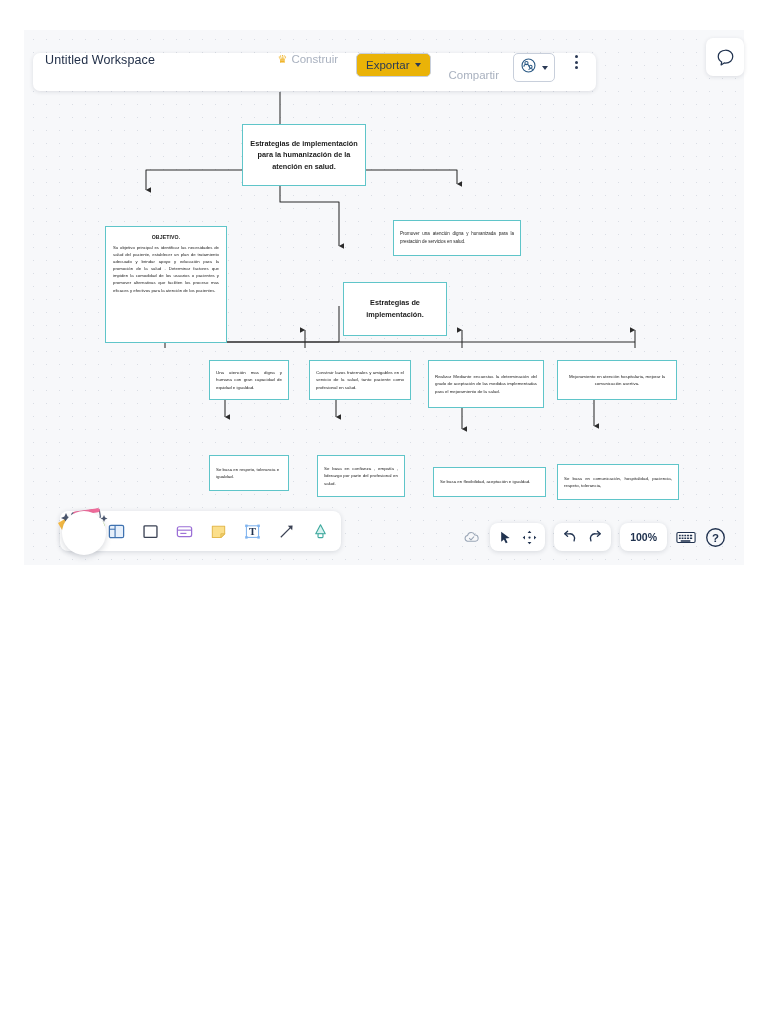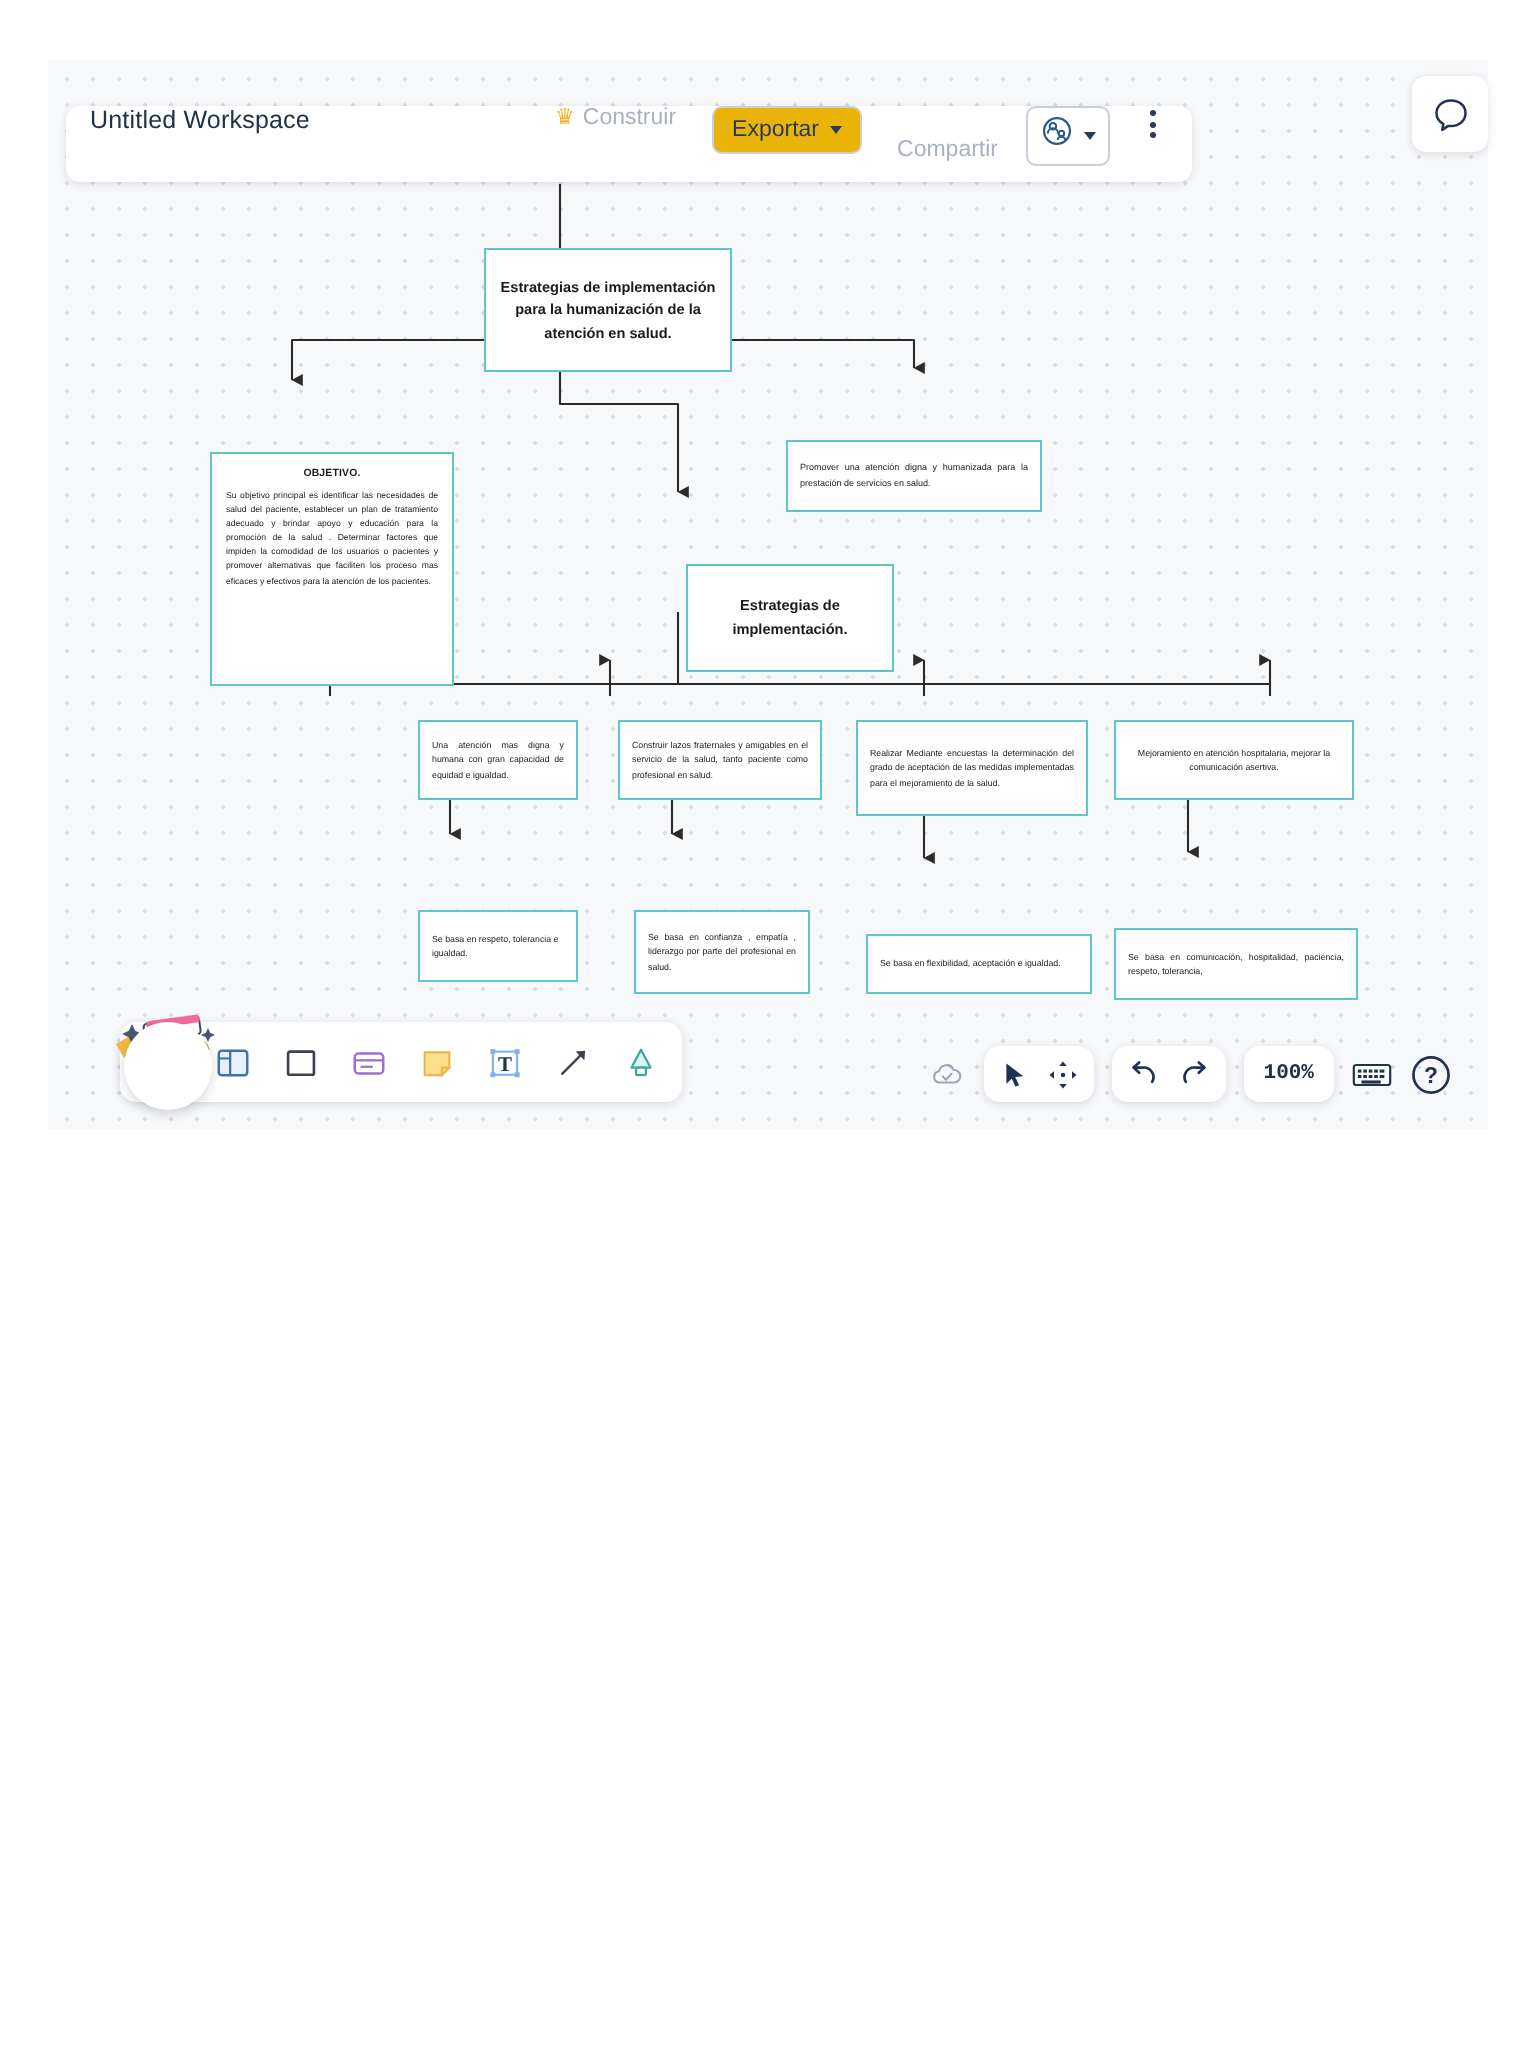--- a/index.html
+++ b/index.html
@@ -223,21 +223,20 @@
     z-index: 20;
   }
   .pill {
     background: #ffffff;
     border-radius: 8px;
     box-shadow: 0 1px 5px rgba(30,40,60,0.15);
     height: 28px;
     display: flex; align-items: center;
     padding: 0 8px;
     gap: 9px;
-    font-family: Liberation Mono, monospace;
   }
   .pill.zoom {
     font-size: 10.5px; font-weight: 700; color: #20324f;
     padding: 0 10px;
   }
   .icon-btn { cursor: pointer; display: flex; align-items: center; justify-content: center; }
   .plain-icon { display: flex; align-items: center; justify-content: center; cursor: pointer; }
 </style>
 </head>
 <body>

